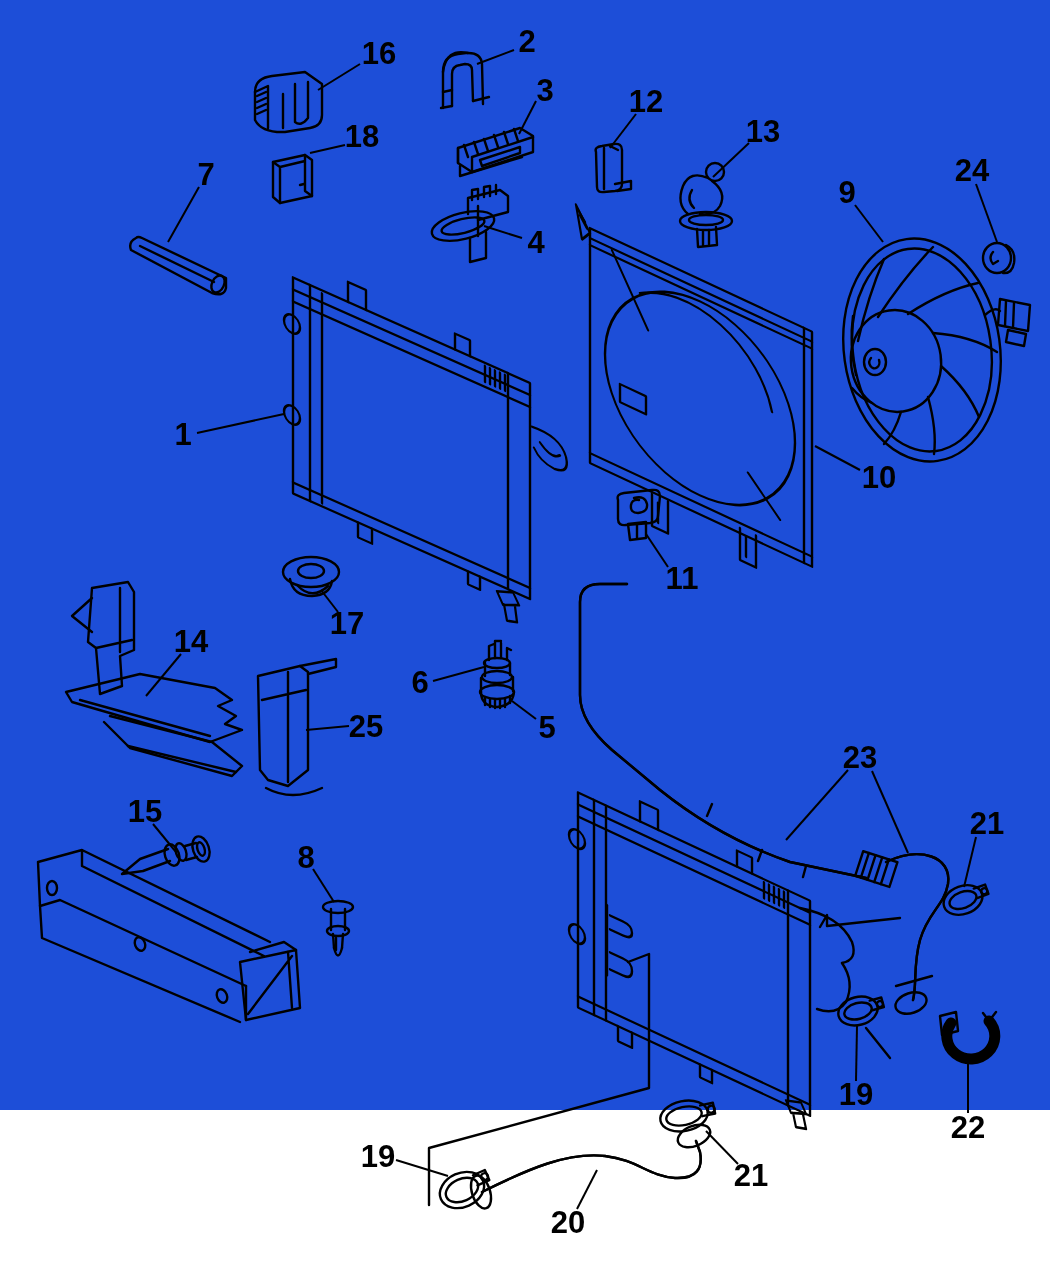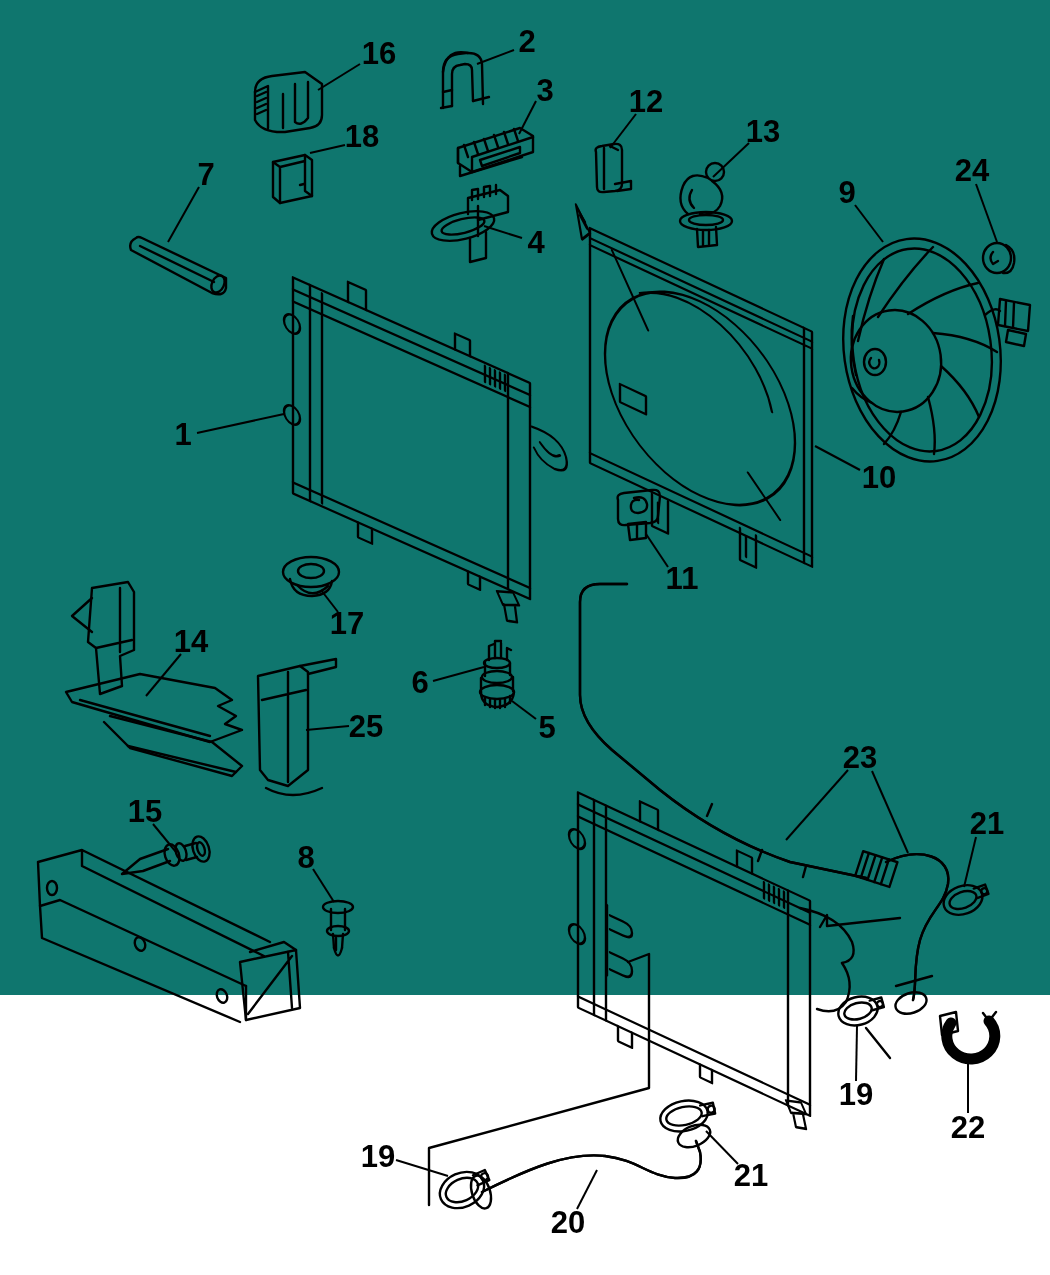--- a/index.html
+++ b/index.html
@@ -1,17 +1,17 @@
 <!DOCTYPE html>
 <html><head>
 <meta charset="utf-8">
 <style>
   html,body{margin:0;padding:0;background:#ffffff;}
   body{width:1050px;height:1275px;font-family:"Liberation Sans",sans-serif;}
-  #stage{position:relative;width:1050px;height:995px;background:#0f766e;}
+  #stage{position:relative;width:1050px;height:1110px;background:#1d4ed8;}
   svg{display:block;}
   
   #diagram g.part *{stroke:#000;fill:none;stroke-width:2.4;stroke-linejoin:round;stroke-linecap:round;}
   #diagram .fw{fill:#ffffff;}
   #diagram .thin{stroke-width:1.5;}
   #diagram .bold{stroke-width:3.2;}
   #diagram .tube-out{stroke-width:8;stroke-linecap:butt;}
   #diagram .tube-in{stroke:#fff;stroke-width:4.6;stroke-linecap:butt;}
   #diagram .hose-out{stroke-width:28;stroke-linecap:butt;}
   #diagram .hose-in{stroke:#fff;stroke-width:21;stroke-linecap:butt;}

